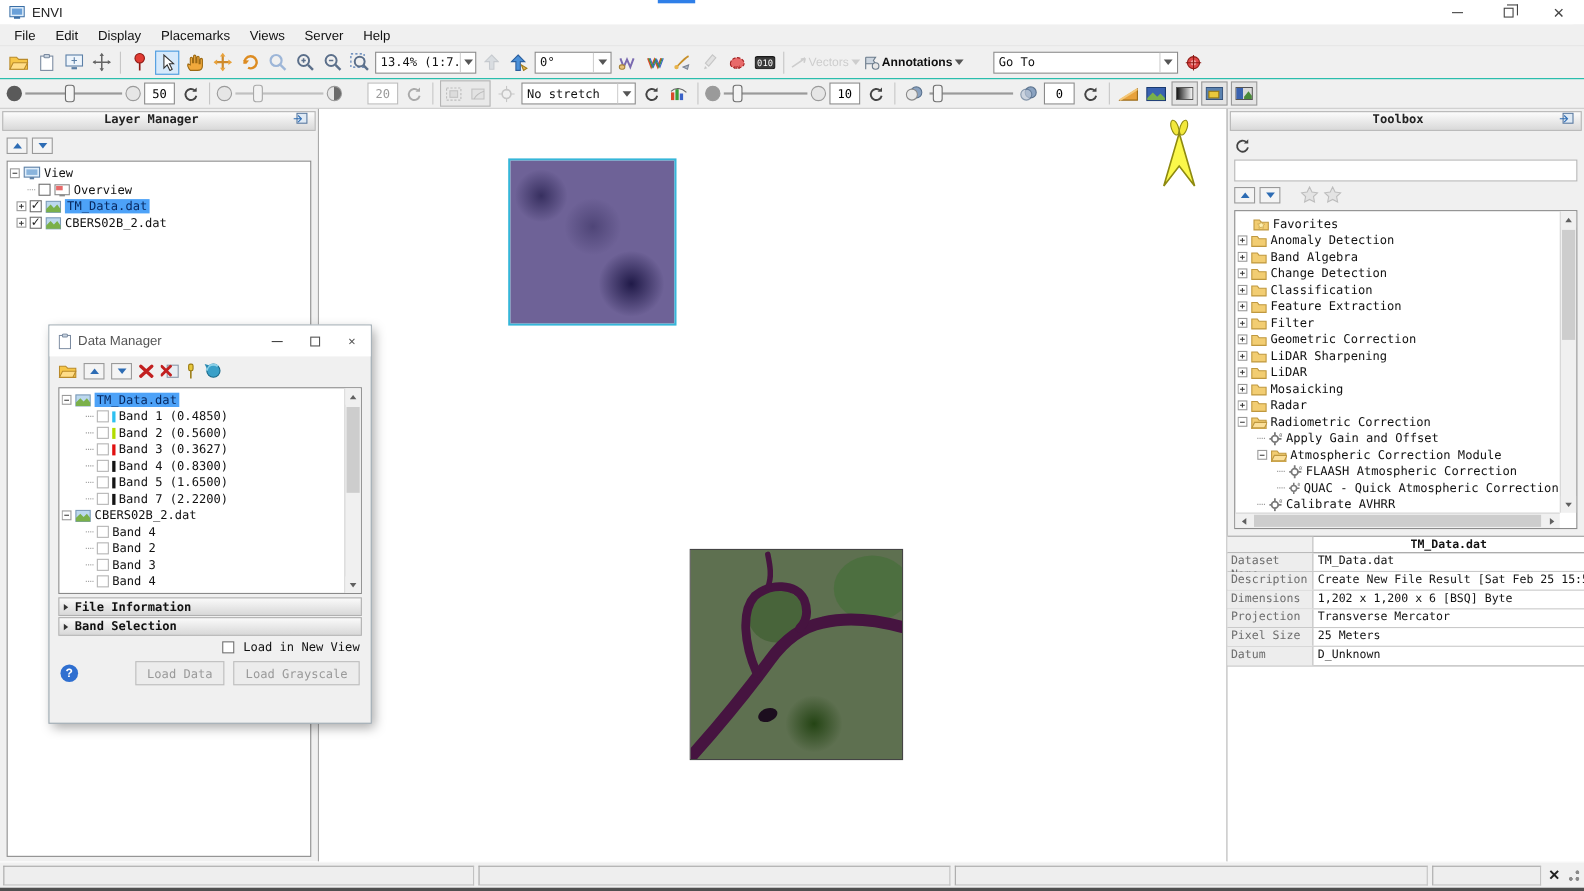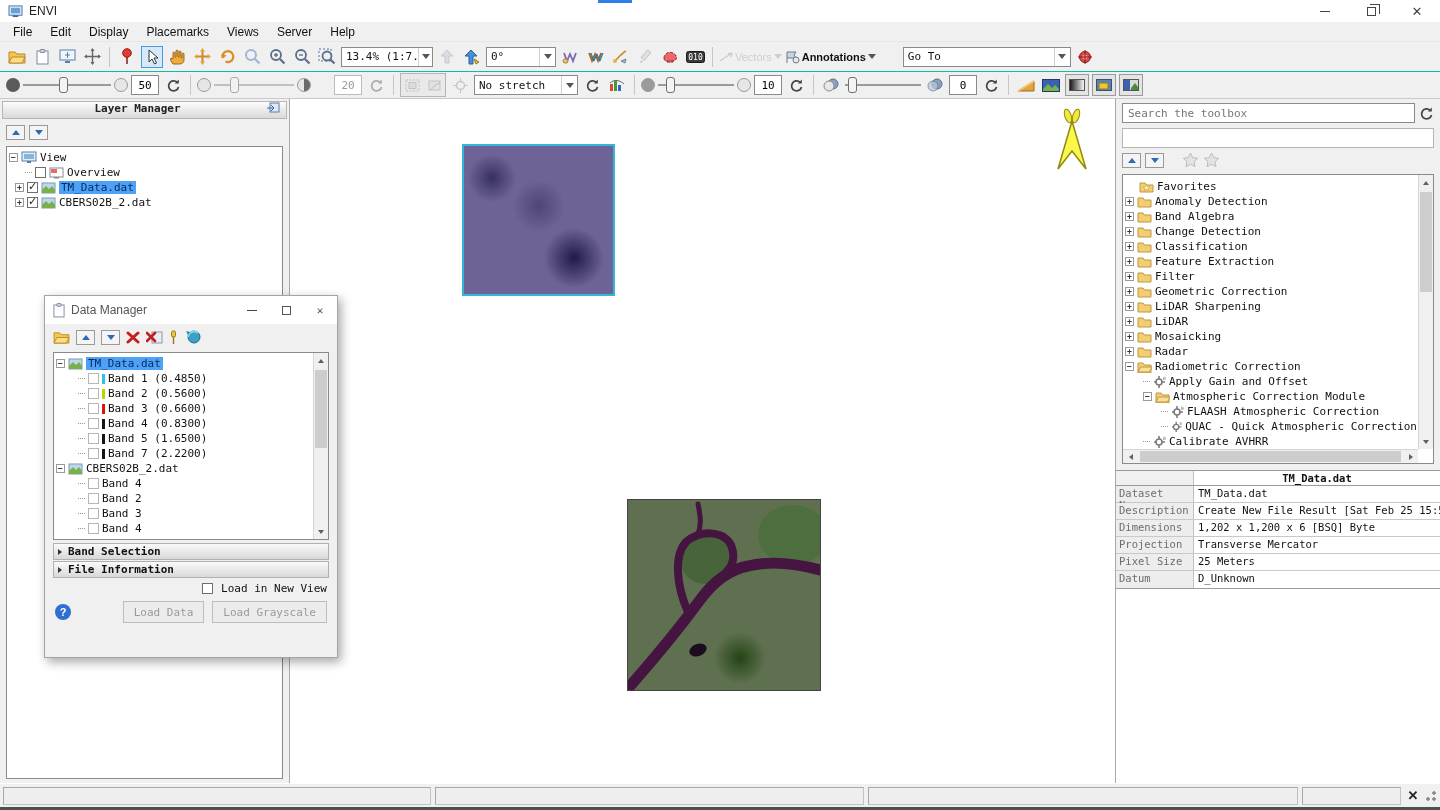--- a/index.html
+++ b/index.html
@@ -598,22 +598,28 @@
     </div>
 
     <svg class="placemark" width="34" height="66" viewBox="0 0 34 66">
       <ellipse cx="13" cy="9" rx="3.2" ry="7" fill="#f2e83c" stroke="#8e8a10" transform="rotate(-18 13 9)"></ellipse>
       <ellipse cx="21" cy="9" rx="3.2" ry="7" fill="#f2e83c" stroke="#8e8a10" transform="rotate(18 21 9)"></ellipse>
       <polygon points="17,14 31,62 17,44 3,62" fill="#fbf84a" stroke="#8e8a10" stroke-width="1.5"></polygon>
     </svg>
   </div>
 
   <div class="right-panel">
+    <div class="panel-header">
+      <span class="ph-title">Toolbox</span>
+      <svg width="14" height="12" viewBox="0 0 14 12">
+        <rect x="4" y="1" width="9" height="9" fill="#dfeaf5" stroke="#5a7aa0"></rect>
+          <path d="M1 6h6M5 3l3 3-3 3" stroke="#2d6cb4" fill="none"></path>
+        </svg>
+    </div>
     <div class="tb-search-row">
-      <input class="tb-search" placeholder="Search the toolbox" style="">
       <svg width="15" height="15" viewBox="0 0 15 15">
           <path d="M12.5 9A5 5 0 1 1 11 4.2" fill="none" stroke="#444" stroke-width="1.7"></path>
           <path d="M12.8 1.5v4h-4z" fill="#444"></path>
         </svg>
     </div>
     <div class="tb-emptybar"></div>
     <div class="mini-btn-row">
       <span class="mini-btn">
           <span class="chev-up"></span>
         </span>
@@ -893,21 +899,21 @@
       <div class="trow" style="padding-left:22px">
           <span class="dash"></span>
           <span class="cb gray"></span>
           <span class="band-bar" style="background:#b2dc00"></span>
           <span class="tlabel">Band 2 (0.5600)</span>
         </div>
       <div class="trow" style="padding-left:22px">
           <span class="dash"></span>
           <span class="cb gray"></span>
           <span class="band-bar" style="background:#e01010"></span>
-          <span class="tlabel">Band 3 (0.6600)</span>
+          <span class="tlabel">Band 3 (0.3627)</span>
         </div>
       <div class="trow" style="padding-left:22px">
           <span class="dash"></span>
           <span class="cb gray"></span>
           <span class="band-bar" style="background:#141414"></span>
           <span class="tlabel">Band 4 (0.8300)</span>
         </div>
       <div class="trow" style="padding-left:22px">
           <span class="dash"></span>
           <span class="cb gray"></span>
@@ -956,25 +962,25 @@
         </div>
       <div class="thumb" style="top:17px;height:78px"></div>
       <div class="sb-btn bottom">
           <span class="tri-d"></span>
         </div>
     </div>
   </div>
 
   <div class="dm-section">
     <span class="tri-r" style="border-left-color:#333"></span>
-    <span>Band Selection</span>
+    <span>File Information</span>
   </div>
   <div class="dm-section">
     <span class="tri-r" style="border-left-color:#333"></span>
-    <span>File Information</span>
+    <span>Band Selection</span>
   </div>
   <div class="dm-footer">
     <span class="cb"></span>
     <span>Load in New View</span>
   </div>
   <div class="dm-buttons">
     <span class="help-circ">?</span>
     <span style="flex:1"></span>
     <span class="dis-btn">Load Data</span>
     <span class="dis-btn">Load Grayscale</span>

